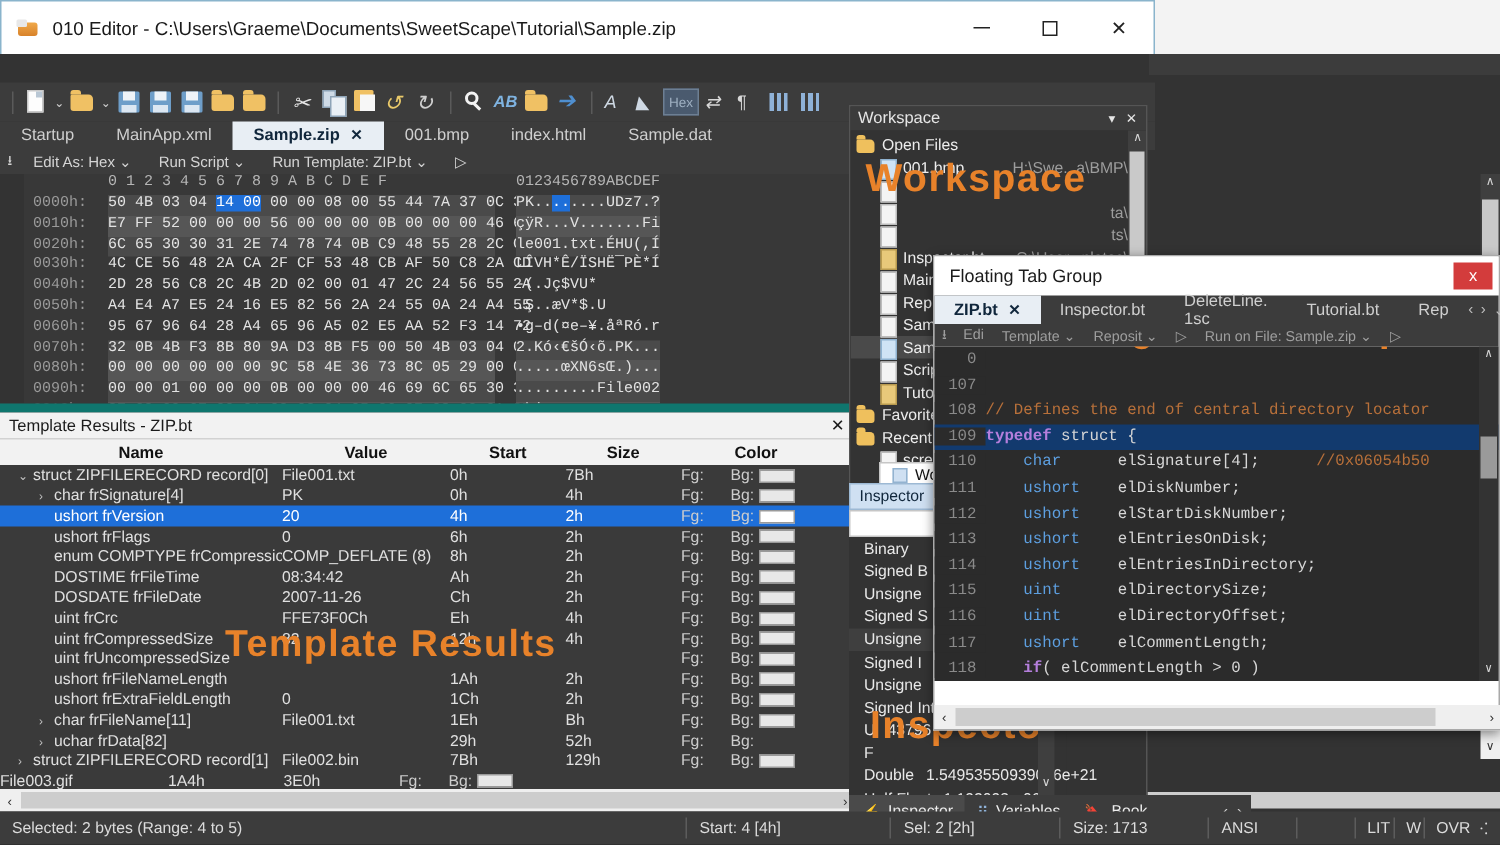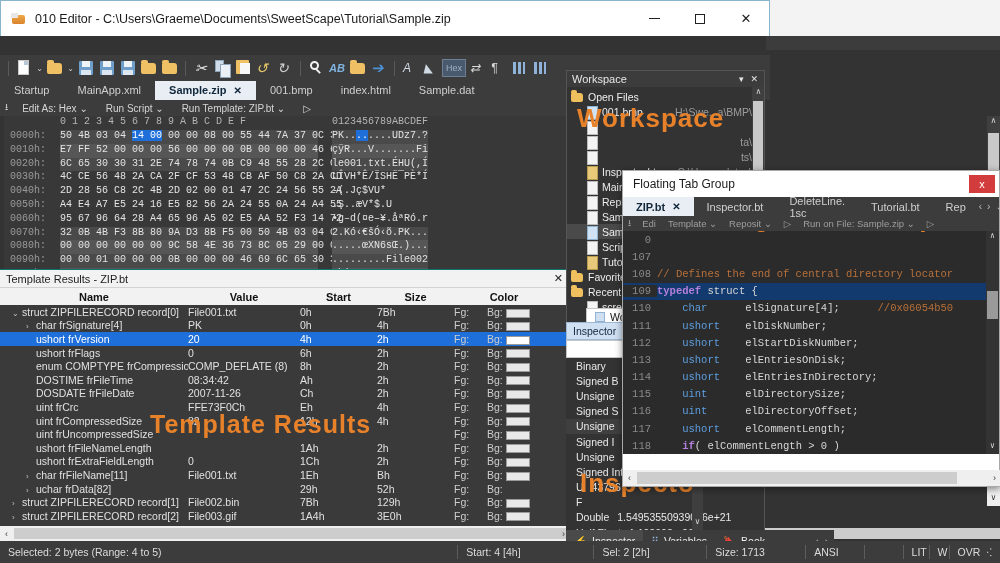--- a/index.html
+++ b/index.html
@@ -67,42 +67,42 @@
   .ftab .x { margin-left:7px; font-size:10px; }
   .tabnav { margin-left:auto; display:flex; align-items:center; gap:4px; padding-right:6px; font-size:10px; color:#b9b9b9; }
 
   
   .editbar { position:absolute; left:0; top:100px; width:570px; height:16px;
     background:#3c3c3c; display:flex; align-items:center; gap:0; font-size:10px; color:#d5d5d5; }
   .eb-item { padding:0 9px; white-space:nowrap; }
   .eb-pin { padding:0 5px; font-size:9px; color:#d5d5d5;}
 
   
-  .hexpane { position:absolute; left:4px; top:116px; width:570px; height:153px;
+  .hexpane { position:absolute; left:16px; top:116px; width:570px; height:153px;
     background:#383838; overflow:hidden; }
   .hexhdr { height:14px; display:flex; font-family:"Liberation Mono", monospace;
     font-size:10px; color:#b5b5b5; padding-left:6px; }
   .hexrow { height:13.8px; display:flex; font-family:"Liberation Mono", monospace;
     font-size:10px; color:#e3e3e3; padding-left:6px; white-space:pre; }
   .addr { color:#9a9a9a; width:50px; display:inline-block; }
   .hexcells { display:inline-block; width:258px; }
   .asciicells { display:inline-block; margin-left:14px; }
   .hl { background:#1e6fd9; color:#fff; }
   .shade1 { background:#4a4a4a; }
   .shade2 { background:#565656; }
   .hexvsb { position:absolute; right:0; top:116px; width:13px; height:153px; background:#3f3f3f; }
   .hexvsb .thumb { position:absolute; left:1px; top:17px; width:11px; height:38px; background:#c9c9c9; }
   .arrbx { position:absolute; left:1px; width:11px; height:13px; color:#d6d6d6; font-size:8px; text-align:center; }
 
   
   .wm { position:absolute; color:#e8822a; font-weight:bold; letter-spacing:1px; pointer-events:none; }
 
   
   .trpane { position:absolute; left:0; top:269px; width:570px; height:271px; background:#3a3a3a;
-    border-top:1px solid #0f766e; }
+    border-top:6px solid #0f766e; }
   .tr-title { height:17px; background:#f2f2f2; color:#1b1b1b; font-size:11px;
     display:flex; align-items:center; padding-left:6px; }
   .tr-title .x { margin-left:auto; margin-right:7px; font-size:11px; }
   .tr-head { height:18px; background:#f2f2f2; color:#111; font-size:11px; font-weight:bold;
     display:flex; align-items:center; border-top:1px solid #d2d2d2; }
   .tr-head div { text-align:center; }
   .c-name{width:188px;} .c-val{width:112px;} .c-start{width:77px;} .c-size{width:77px;} .c-color{width:100px;}
   .tr-rows { height:218px; overflow:hidden; }
   .tr-row { height:13.6px; display:flex; align-items:center; font-size:10.5px; color:#e0e0e0; }
   .tr-row.sel { background:#1e6fd9; color:#fff; }
@@ -505,21 +505,20 @@
         <div class="tr-row">
           <div class="n"><span style="display:inline-block;width:8px"></span><span class="exp">›</span><span>struct ZIPFILERECORD record[1]</span></div>
           <div class="v">File002.bin</div>
           <div class="s">7Bh</div>
           <div class="z">129h</div>
           <div class="fg">Fg:</div>
           <div class="bg">Bg:</div>
           <div><span class="sw" style="background:#e8e8e8"></span></div>
         </div>
         <div class="tr-row">
-          <div class="n"><span style="display:inline-block;width:8px"></span><span class="exp">›</span><span>struct ZIPFILERECORD record[2]</span></div>
           <div class="v">File003.gif</div>
           <div class="s">1A4h</div>
           <div class="z">3E0h</div>
           <div class="fg">Fg:</div>
           <div class="bg">Bg:</div>
           <div><span class="sw" style="background:#e8e8e8"></span></div>
         </div>
         <div class="tr-row"></div>
       </div>
     <div class="wm" style="left:150px;top:140px;font-size:25px;">Template Results</div>

